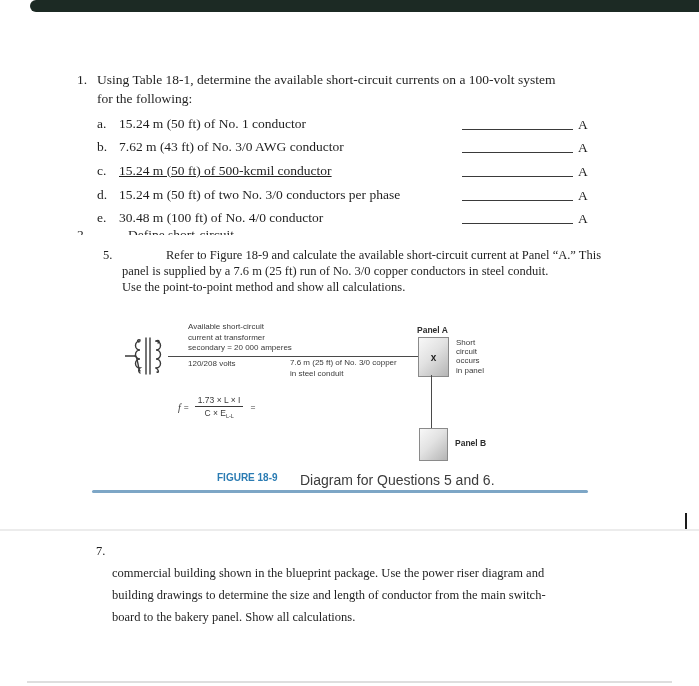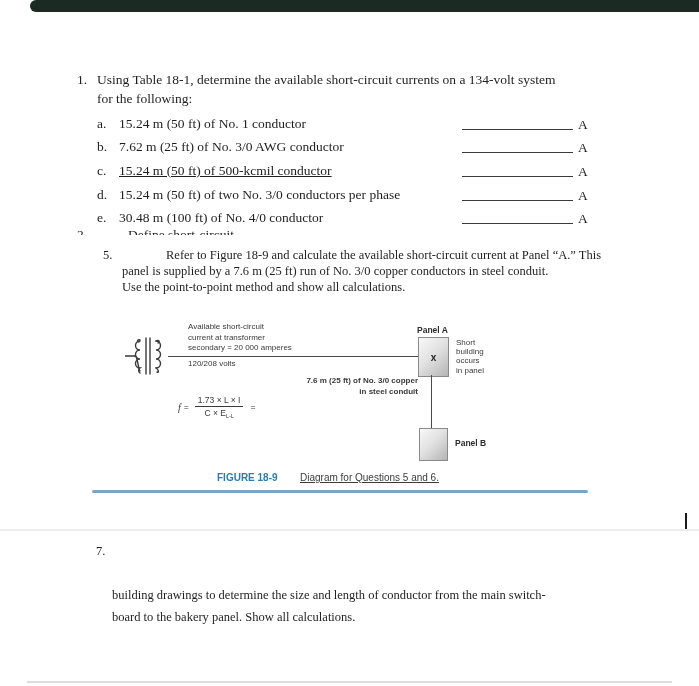--- a/index.html
+++ b/index.html
@@ -25,48 +25,48 @@
   .wire-h{position:absolute;height:1px;background:#4a4a4a;}
   .wire-v{position:absolute;width:1px;background:#4a4a4a;}
   .formula{position:absolute;display:flex;align-items:center;
            font-family:"Liberation Sans",sans-serif;font-size:8.5px;color:#3a3a3a;}
   .frac{display:inline-block;text-align:center;margin:0 4px;}
   .frac .num{display:block;padding:0 3px 1px 3px;border-bottom:1px solid #3a3a3a;}
   .frac .den{display:block;padding-top:1px;}
   sub.ll{font-size:5.5px;vertical-align:-2px;}
   .caption-tag{font-family:"Liberation Sans",sans-serif;font-weight:bold;font-size:10px;
                color:var(--caption-blue,#2b7cb3);}
-  .caption-text{font-family:"Liberation Sans",sans-serif;font-size:10px;color:#3c3c3c;text-decoration:underline;}
+  .caption-text{font-family:"Liberation Sans",sans-serif;font-size:14px;color:#3c3c3c;}
   .rule-blue{position:absolute;left:92px;top:490px;width:496px;height:3px;
              background:var(--rule-blue,#7da6c6);border-radius:2px;}
   .rule-gray{position:absolute;background:#ececec;height:2px;}
   .cursor-mark{position:absolute;left:685px;top:513px;width:2px;height:16px;background:#1a1a1a;}
   .fault-x{font-family:"Liberation Sans",sans-serif;font-weight:bold;font-size:10px;color:#222;}
   .unit{font-size:13.5px;}
 </style>
 </head>
 <body>
 
 <div class="page">
 
   <div class="top-bar"></div>
 
   <span class="abs qtext" style="left:77px;top:73px;">1.</span>
-  <span class="abs qtext" style="left:97px;top:73px;">Using Table 18-1, determine the available short-circuit currents on a 134-volt system</span>
+  <span class="abs qtext" style="left:97px;top:73px;">Using Table 18-1, determine the available short-circuit currents on a 100-volt system</span>
   <span class="abs qtext" style="left:97px;top:92px;">for the following:</span>
 
   <div class="abs" style="left:0;top:117px;width:699px;height:14px;">
     <span class="abs qtext" style="left:97px;top:0;">a.</span>
     <span class="abs qtext" style="left:119px;top:0;">15.24 m (50 ft) of No. 1 conductor</span>
     <span class="blank" style="left:462px;top:0;width:111px;"></span>
     <span class="abs unit" style="left:578px;top:0;">A</span>
   </div>
   <div class="abs" style="left:0;top:140px;width:699px;height:14px;">
     <span class="abs qtext" style="left:97px;top:0;">b.</span>
-    <span class="abs qtext" style="left:119px;top:0;">7.62 m (25 ft) of No. 3/0 AWG conductor</span>
+    <span class="abs qtext" style="left:119px;top:0;">7.62 m (43 ft) of No. 3/0 AWG conductor</span>
     <span class="blank" style="left:462px;top:0;width:111px;"></span>
     <span class="abs unit" style="left:578px;top:0;">A</span>
   </div>
   <div class="abs" style="left:0;top:164px;width:699px;height:14px;">
     <span class="abs qtext" style="left:97px;top:0;">c.</span>
     <span class="abs qtext" style="left:119px;top:0;text-decoration:underline;">15.24 m (50 ft) of 500-kcmil conductor</span>
     <span class="blank" style="left:462px;top:0;width:111px;"></span>
     <span class="abs unit" style="left:578px;top:0;">A</span>
   </div>
   <div class="abs" style="left:0;top:188px;width:699px;height:14px;">
@@ -108,32 +108,32 @@
 
   <div class="abs fig" style="left:188px;top:322px;">
     <div>Available short-circuit</div>
     <div>current at transformer</div>
     <div>secondary = 20 000 amperes</div>
   </div>
   <span class="abs fig" style="left:188px;top:359px;">120/208 volts</span>
 
   <div class="wire-h" style="left:168px;top:356px;width:252px;"></div>
 
-  <div class="abs fig" style="left:290px;top:376px;width:128px;text-align:right;white-space:normal;font-weight:bold;">
+  <div class="abs fig" style="left:290px;top:358px;width:128px;text-align:left;white-space:normal;">
     <div>7.6 m (25 ft) of No. 3/0 copper</div>
     <div>in steel conduit</div>
   </div>
 
   <span class="abs fig fig-bold" style="left:417px;top:325px;">Panel A</span>
   <div class="panel-box" style="left:418px;top:337px;width:29px;height:38px;">
     <span class="fault-x">x</span>
   </div>
   <div class="abs fig" style="left:456px;top:338px;line-height:9.2px;">
     <div>Short</div>
-    <div>building</div>
+    <div>circuit</div>
     <div>occurs</div>
     <div>in panel</div>
   </div>
 
   <div class="wire-v" style="left:431px;top:375px;height:53px;"></div>
 
   <div class="panel-box" style="left:419px;top:428px;width:27px;height:31px;"></div>
   <span class="abs fig fig-bold" style="left:455px;top:438px;">Panel B</span>
 
   <div class="formula" style="left:178px;top:395px;">
@@ -149,18 +149,19 @@
   <span class="abs caption-tag" style="left:217px;top:472px;">FIGURE 18-9</span>
   <span class="abs caption-text" style="left:300px;top:472px;">Diagram for Questions 5 and 6.</span>
 
   <div class="rule-blue"></div>
 
   <div class="rule-gray" style="left:0;top:529px;width:699px;"></div>
 
   <div class="cursor-mark"></div>
 
   <span class="abs qsmall" style="left:96px;top:545px;">7.</span>
+  <span class="abs qsmall" style="left:112px;top:567px;">commercial building shown in the blueprint package. Use the power riser diagram and</span>
   <span class="abs qsmall" style="left:112px;top:589px;">building drawings to determine the size and length of conductor from the main switch-</span>
   <span class="abs qsmall" style="left:112px;top:611px;">board to the bakery panel. Show all calculations.</span>
 
   <div class="rule-gray" style="left:27px;top:681px;width:645px;background:#dedede;"></div>
 
 </div>
 
 </body></html>

